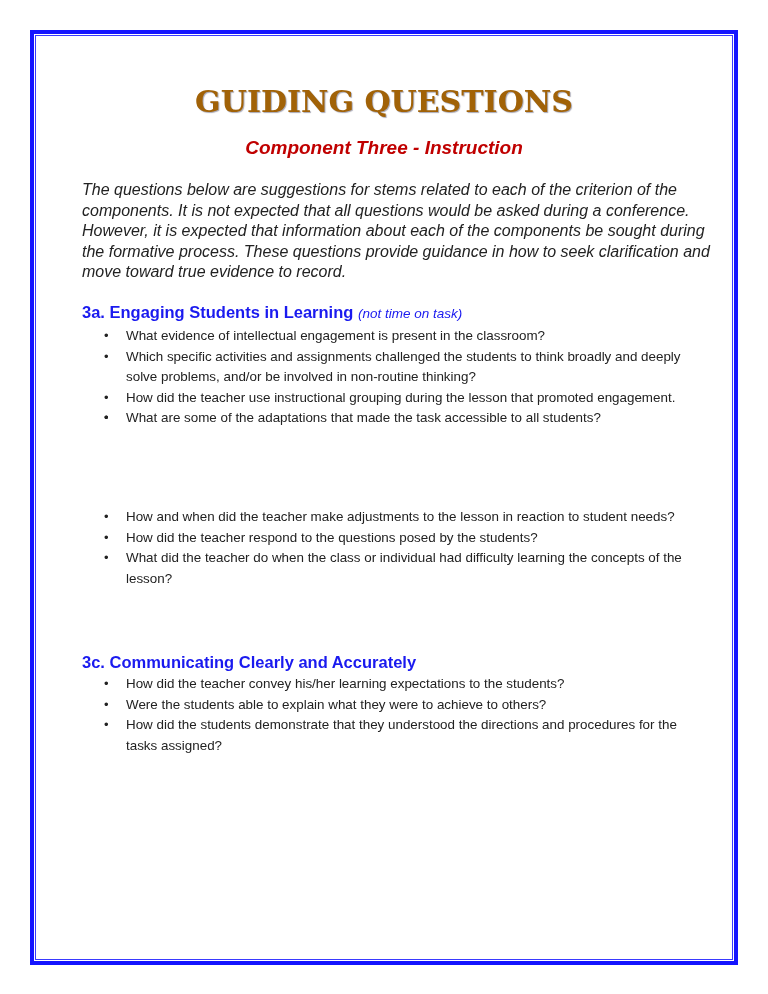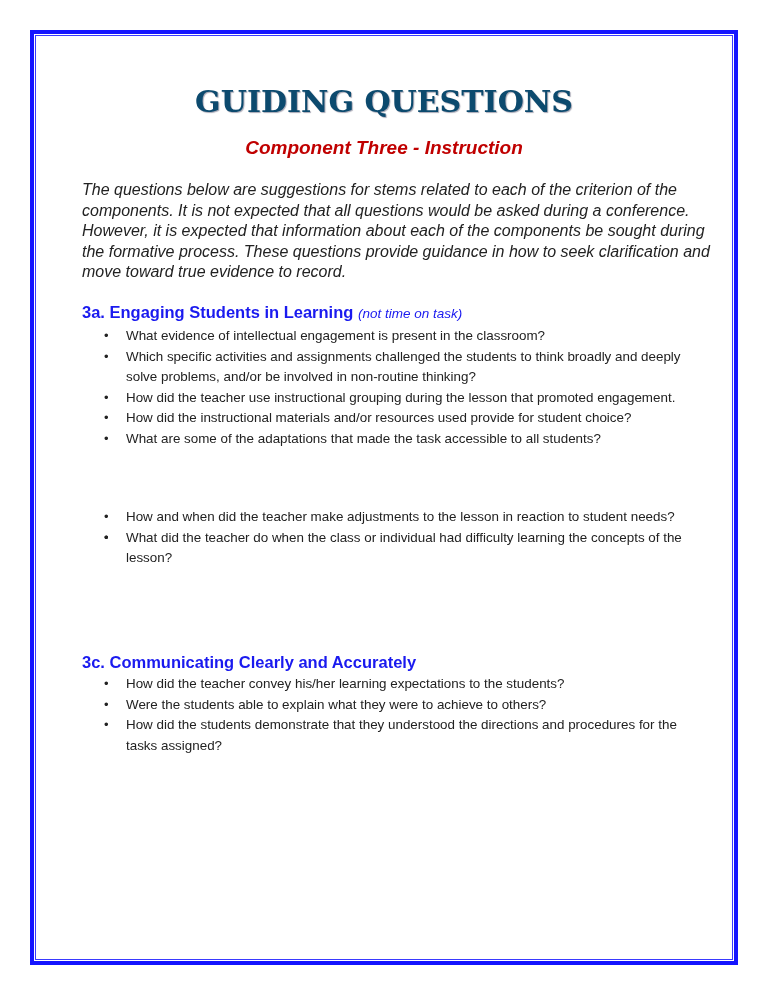--- a/index.html
+++ b/index.html
@@ -8,21 +8,21 @@
       position: absolute; left: 30px; top: 30px; width: 700px; height: 927px;
       border: 4px solid #1414ff;
     }
     .frame-inner {
       position: absolute; left: 1px; top: 1px; right: 1px; bottom: 1px;
       border: 1px solid #3a3aff;
     }
     .title {
       position: absolute; left: 0; right: 0; top: 84px; text-align: center;
       font-family: "DejaVu Serif", serif; font-weight: bold; font-size: 30px;
-      color: #0c4a6e; letter-spacing: 0px;
+      color: #a16207; letter-spacing: 0px;
       text-shadow: 1px 1px 1px rgba(0,0,40,0.35);
     }
     .subtitle {
       position: absolute; left: 0; right: 0; top: 137px; text-align: center;
       font-family: "Liberation Sans", sans-serif; font-weight: bold; font-style: italic;
       font-size: 19px; color: #c00000;
     }
     .intro {
       position: absolute; left: 82px; top: 180px; width: 630px;
       font-family: "Liberation Sans", sans-serif; font-style: italic; font-size: 16px;
@@ -62,29 +62,29 @@
 
 <div class="section" id="sec-3a">
   <h2 class="section-heading">
     <span>3a. Engaging Students in Learning</span>
     <span class="section-note">(not time on task)</span>
   </h2>
   <ul class="qs">
     <li><span class="bullet">•</span><span>What evidence of intellectual engagement is present in the classroom?</span></li>
     <li><span class="bullet">•</span><span>Which specific activities and assignments challenged the students to think broadly and deeply solve problems, and/or be involved in non-routine thinking?</span></li>
     <li><span class="bullet">•</span><span>How did the teacher use instructional grouping during the lesson that promoted engagement.</span></li>
-    <li><span class="bullet">•</span><span>How did the instructional materials and/or resources used provide for student choice?</span></li>
+    <li><span class="bullet">•</span></li>
     <li><span class="bullet">•</span><span>What are some of the adaptations that made the task accessible to all students?</span></li>
   </ul>
 </div>
 
 <div class="section" id="sec-3b">
   <ul class="qs">
     <li><span class="bullet">•</span><span>How and when did the teacher make adjustments to the lesson in reaction to student needs?</span></li>
-    <li><span class="bullet">•</span></li>
+    <li><span class="bullet">•</span><span>How did the teacher respond to the questions posed by the students?</span></li>
     <li><span class="bullet">•</span><span>What did the teacher do when the class or individual had difficulty learning the concepts of the lesson?</span></li>
   </ul>
 </div>
 
 <div class="section" id="sec-3c">
   <h2 class="section-heading">
     <span>3c. Communicating Clearly and Accurately</span>
   </h2>
   <ul class="qs">
     <li><span class="bullet">•</span><span>How did the teacher convey his/her learning expectations to the students?</span></li>

